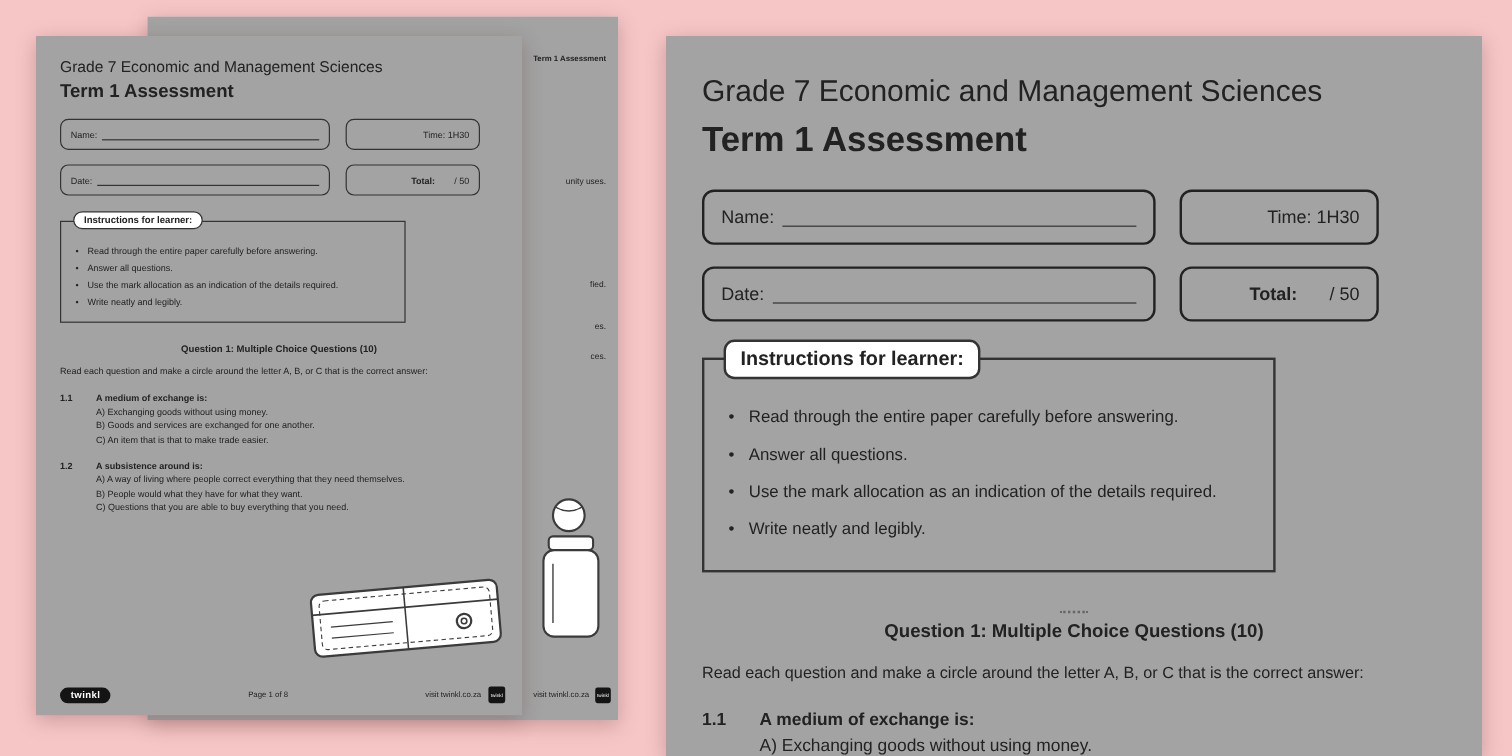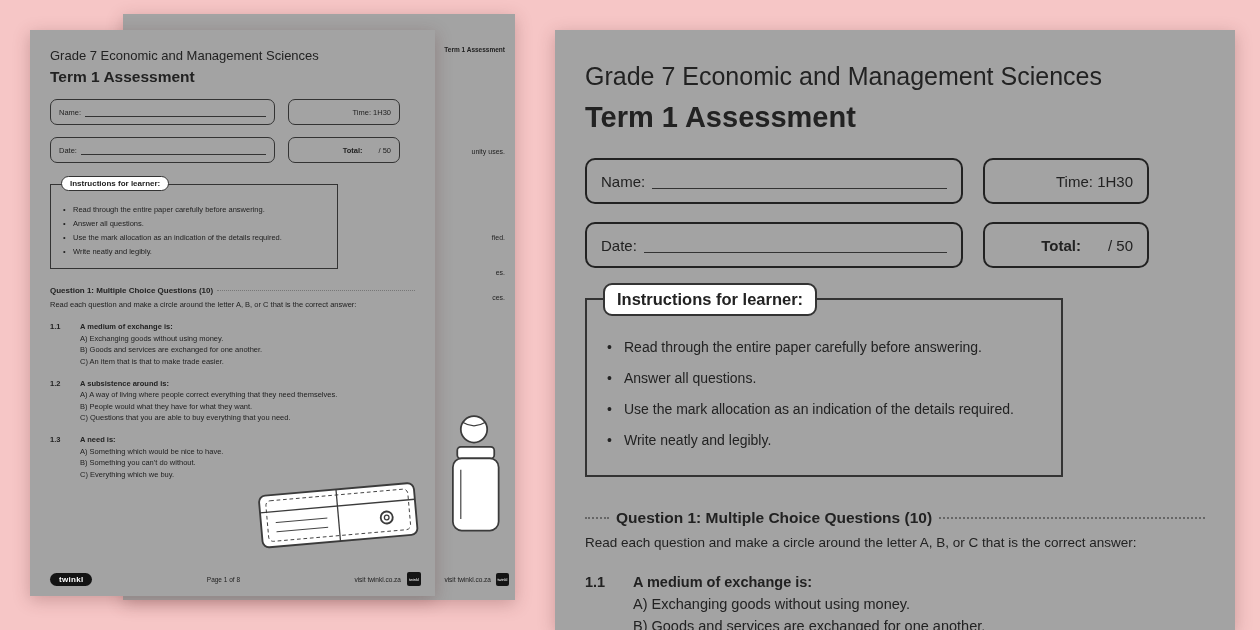--- a/index.html
+++ b/index.html
@@ -27,21 +27,21 @@
   .back-footer { position:absolute; bottom:14px; right:6px; display:flex; align-items:center; gap:5px; font-size:6.5px; }
 
   
   .fbox { border:1.5px solid #333; border-radius:7px; display:flex; align-items:center;justify-content:flex-end; }
   .wline { flex:1; border-bottom:1px solid #333; height:0; align-self:flex-end; }
   .bold { font-weight:bold; }
   .instr { position:relative; border:1.5px solid #333; }
   .instr-tab { position:absolute; background:#fff; border:1.5px solid #333; font-weight:bold; white-space:nowrap; }
   .bullet { position:relative; }
   .bullet::before { content:"•"; position:absolute; left:0; top:0; }
-  .qhead { display:flex; align-items:center; font-weight:bold; }
+  .qhead { display:flex; align-items:center; font-weight:bold;flex-direction:column; }
   .dots { flex:1; height:0; }
   .mrow { display:flex; }
   .mprompt { font-weight:bold; }
   .pill-logo { background:#141414; color:#fff; border-radius:11px; font-weight:bold; letter-spacing:.3px; }
   .mini-logo { background:#141414; color:#fff; display:inline-flex; align-items:center; justify-content:center; border-radius:2px; overflow:hidden; }
 
   
   .page-front { left:30px; top:30px; width:405px; height:566px; padding:18px 20px; z-index:2; }
   .sm .ws-title { font-size:13px; margin-bottom:5px; }
   .sm .ws-subtitle { font-size:15.5px; font-weight:bold; margin-bottom:13px; }
@@ -159,29 +159,20 @@
   <div class="mrow">
     <span class="mnum">1.2</span>
     <div>
       <div class="mprompt">A subsistence around is:</div>
       <div class="mopt">A) A way of living where people correct everything that they need themselves.</div>
       <div class="mopt">B) People would what they have for what they want.</div>
       <div class="mopt">C) Questions that you are able to buy everything that you need.</div>
     </div>
   </div>
 
-  <div class="mrow">
-    <span class="mnum">1.3</span>
-    <div>
-      <div class="mprompt">A need is:</div>
-      <div class="mopt">A) Something which would be nice to have.</div>
-      <div class="mopt">B) Something you can't do without.</div>
-      <div class="mopt">C) Everything which we buy.</div>
-    </div>
-  </div>
 
   <svg class="wallet" viewBox="0 0 190 80">
     <g transform="rotate(-5 95 40)" fill="#fff" stroke="#3b3b3b" stroke-width="2">
       <rect x="8" y="12" width="168" height="56" rx="7"></rect>
       <line x1="8" y1="30" x2="176" y2="30" stroke-width="1.4"></line>
       <rect x="15" y="18" width="154" height="44" rx="5" fill="none" stroke-width="1" stroke-dasharray="4 3"></rect>
       <line x1="92" y1="12" x2="92" y2="68" stroke-width="1.4"></line>
       <circle cx="144" cy="47" r="6.5"></circle>
       <circle cx="144" cy="47" r="2.5" fill="none" stroke-width="1.4"></circle>
       <line x1="24" y1="42" x2="80" y2="42" stroke-width="1"></line>

